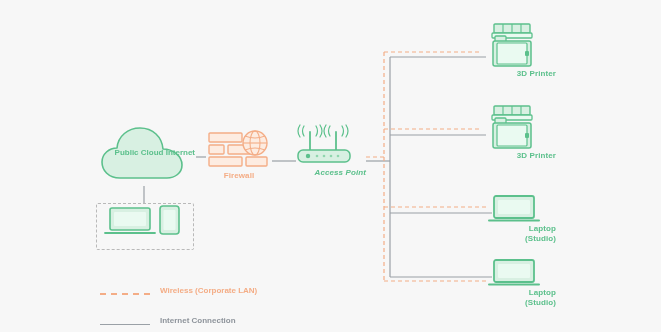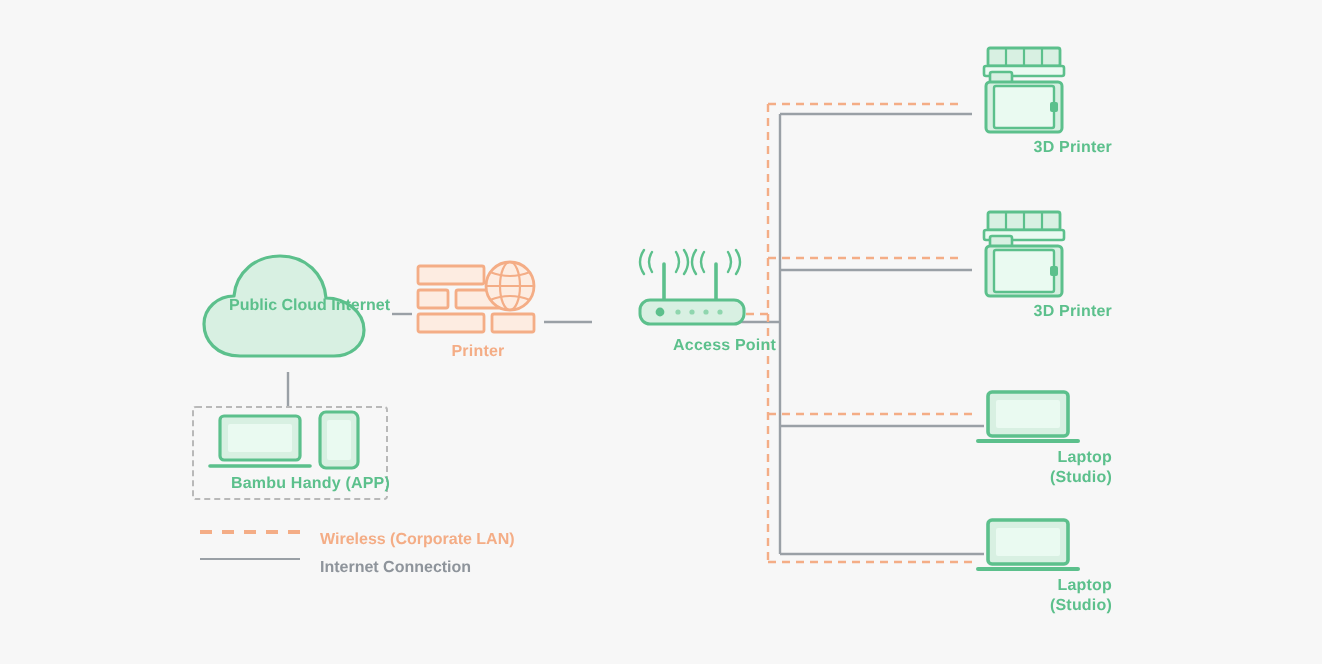--- a/index.html
+++ b/index.html
@@ -31,21 +31,21 @@
     position:absolute;left:0;top:22px;width:95px;
     text-align:right;font-size:8px;font-weight:bold;
     color:#5cc08c;line-height:10px;
   }
 
   
   #firewall{left:208px;top:130px;width:62px;height:52px;}
   #firewall .fwlabel{position:absolute;left:0;top:41px;width:62px;}
 
   
-  #ap{left:312px;top:124px;width:70px;height:56px;}
+  #ap{left:290px;top:124px;width:70px;height:56px;font-style:italic;}
   #ap .aplabel{position:absolute;left:-6px;top:44px;width:82px;}
 
   
   #appbox{
     left:96px;top:203px;width:96px;height:45px;
     border:1px dashed #b9b9b9;border-radius:2px;
   }
   #appbox .applabel{position:absolute;left:-2px;top:33px;width:100px;}
 
   
@@ -56,21 +56,21 @@
   #dev1 .dlabel{top:47px;}
   #dev2{left:470px;top:104px;height:60px;}
   #dev2 .dlabel{top:47px;}
   #dev3{left:470px;top:194px;height:56px;}
   #dev3 .dlabel{top:30px;}
   #dev4{left:470px;top:258px;height:56px;}
   #dev4 .dlabel{top:30px;}
 
   
   #legend{position:absolute;left:100px;top:265px;width:230px;}
-  .leg-row{display:flex;align-items:flex-start;height:14px;}
+  .leg-row{display:flex;align-items:flex-end;height:14px;margin-top:16px;}
   .leg-swatch{width:50px;height:2px;margin-right:10px;flex:0 0 50px;}
   .leg-swatch.dash{
     border-top:2px dashed #f4ad86;height:0;
   }
   .leg-swatch.solid{background:#9aa0a6;height:1px;}
   .leg-text{font-size:8px;font-weight:bold;}
   .leg-text.orange{color:#f4ad86;}
   .leg-text.gray{color:#8e949b;}
 </style>
 </head>
@@ -125,21 +125,21 @@
         <rect x="38" y="27" width="21" height="9" rx="1"></rect>
       </g>
       <g>
         <circle cx="47" cy="13" r="12" fill="#fdece1" stroke="#f4ad86" stroke-width="1.4"></circle>
         <ellipse cx="47" cy="13" rx="5" ry="12" fill="none" stroke="#f4ad86" stroke-width="1.1"></ellipse>
         <line x1="35" y1="13" x2="59" y2="13" stroke="#f4ad86" stroke-width="1.1"></line>
         <path d="M37 6 Q47 10 57 6" fill="none" stroke="#f4ad86" stroke-width="1"></path>
         <path d="M37 20 Q47 16 57 20" fill="none" stroke="#f4ad86" stroke-width="1"></path>
       </g>
     </svg>
-    <div class="label orange fwlabel">Printer</div>
+    <div class="label orange fwlabel">Firewall</div>
   </div>
 
   <div class="node" id="ap">
     <svg width="70" height="44" viewBox="0 0 70 44">
 
       <line x1="20" y1="8" x2="20" y2="27" stroke="#5cc08c" stroke-width="1.8" stroke-linecap="round"></line>
       <line x1="46" y1="8" x2="46" y2="27" stroke="#5cc08c" stroke-width="1.8" stroke-linecap="round"></line>
 
       <g fill="none" stroke="#5cc08c" stroke-width="1.2" stroke-linecap="round">
         <path d="M14 2 Q11 7 14 12"></path>
@@ -169,21 +169,20 @@
         <rect x="13" y="4" width="40" height="22" rx="2" fill="#d8f0e2" stroke="#5cc08c" stroke-width="1.6"></rect>
         <rect x="17" y="8" width="32" height="14" rx="1" fill="#eafaf1" stroke="none"></rect>
         <path d="M8 29 H58" stroke="#5cc08c" stroke-width="1.8" stroke-linecap="round"></path>
       </g>
 
       <g>
         <rect x="63" y="2" width="19" height="28" rx="3" fill="#d8f0e2" stroke="#5cc08c" stroke-width="1.6"></rect>
         <rect x="66.5" y="6" width="12" height="20" rx="1" fill="#eafaf1" stroke="none"></rect>
       </g>
     </svg>
-    <div class="label green applabel">Bambu Handy (APP)</div>
   </div>
 
   <div class="node device" id="dev1">
     <svg width="86" height="46" viewBox="0 0 86 46">
       <g transform="translate(22,0)">
 
         <rect x="2" y="2" width="36" height="9" rx="1" fill="#d8f0e2" stroke="#5cc08c" stroke-width="1.4"></rect>
         <line x1="11" y1="2" x2="11" y2="11" stroke="#5cc08c" stroke-width="1.1"></line>
         <line x1="20" y1="2" x2="20" y2="11" stroke="#5cc08c" stroke-width="1.1"></line>
         <line x1="29" y1="2" x2="29" y2="11" stroke="#5cc08c" stroke-width="1.1"></line>

